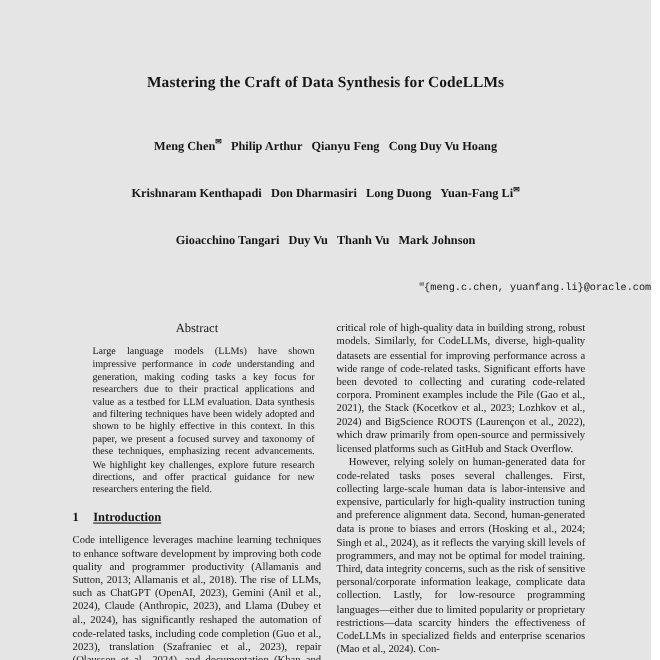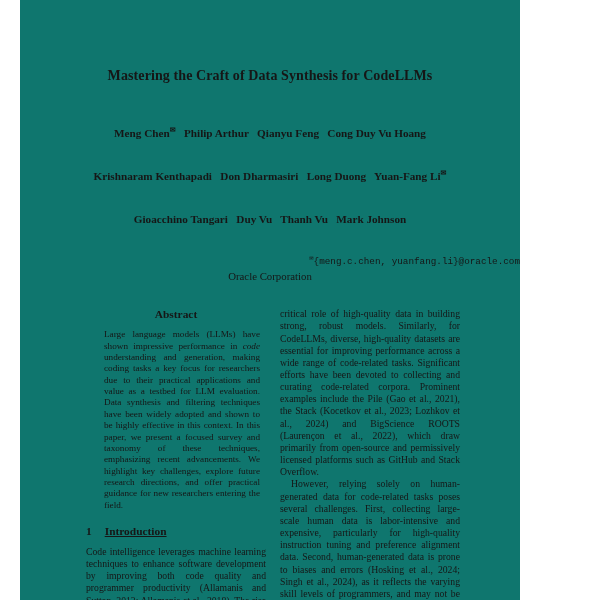--- a/index.html
+++ b/index.html
@@ -5,24 +5,23 @@
   html, body { margin: 0; padding: 0; }
   body {
     width: 600px; height: 600px;
     background: #ffffff;
     font-family: "Liberation Serif", serif;
     color: #161616;
     overflow: hidden;
   }
   .page {
     position: relative;
-    width: 500px; height: 600px;
+    width: 592px; height: 600px;
     overflow: hidden;
-    background: #0f766e;
-    margin-left: 20px;
+    background: #e5e5e5;
   }
   .title {
     margin: 0;
     padding-top: 67px;
     text-align: center;
     font-weight: bold;
     font-size: 14px;
     line-height: 17px;
     letter-spacing: 0.1px;
   }
@@ -53,21 +52,21 @@
     line-height: 13px;
   }
   .columns {
     display: flex;
     margin: 25px 60px 0 66px;
     gap: 14px;
   }
   .col { width: 229px; }
   .abstract-head {
     text-align: center;
-    font-weight: bold;
+    font-weight: normal;
     font-size: 11.4px;
     margin: 0 0 9px 0;
   }
   .abstract-text {
     font-size: 9.2px;
     line-height: 11.35px;
     text-align: justify;
     padding: 0 6px 0 18px;
     hyphens: auto;
     -webkit-hyphens: auto;
@@ -98,21 +97,20 @@
   <h1 class="title">Mastering the Craft of Data Synthesis for CodeLLMs</h1>
 
   <div class="authors">
     <div><span>Meng Chen</span><sup>✉</sup><span>   Philip Arthur   Qianyu Feng   Cong Duy Vu Hoang</span></div>
     <div><span>Krishnaram Kenthapadi   Don Dharmasiri   Long Duong   Yuan-Fang Li</span><sup>✉</sup></div>
     <div>Gioacchino Tangari   Duy Vu   Thanh Vu   Mark Johnson</div>
   </div>
 
   <div class="email"><sup>✉</sup><span>{meng.c.chen, yuanfang.li}@oracle.com</span></div>
 
-  <div class="affiliation">Oracle Corporation</div>
 
   <div class="columns">
 
     <div class="col">
       <div class="abstract-head">Abstract</div>
       <p class="abstract-text"><span>Large language models (LLMs) have shown impressive performance in </span><i>code</i><span> understanding and generation, making coding tasks a key focus for researchers due to their practical applications and value as a testbed for LLM evaluation. Data synthesis and filtering techniques have been widely adopted and shown to be highly effective in this context. In this paper, we present a focused survey and taxonomy of these techniques, emphasizing recent advancements. We highlight key challenges, explore future research directions, and offer practical guidance for new researchers entering the field.</span></p>
       <div class="section-head"><span class="sec-num">1</span><span>Introduction</span></div>
       <p class="body-text">Code intelligence leverages machine learning techniques to enhance software development by improving both code quality and programmer productivity (Allamanis and Sutton, 2013; Allamanis et al., 2018). The rise of LLMs, such as ChatGPT (OpenAI, 2023), Gemini (Anil et al., 2024), Claude (Anthropic, 2023), and Llama (Dubey et al., 2024), has significantly reshaped the automation of code-related tasks, including code completion (Guo et al., 2023), translation (Szafraniec et al., 2023), repair (Olausson et al., 2024), and documentation (Khan and Uddin, 2022). Tools like GitHub Copilot (Chen et al., 2021), CodeGeeX (Zheng et al., 2023) and Cursor (Cursor AI, 2024)</p>
     </div>
 

